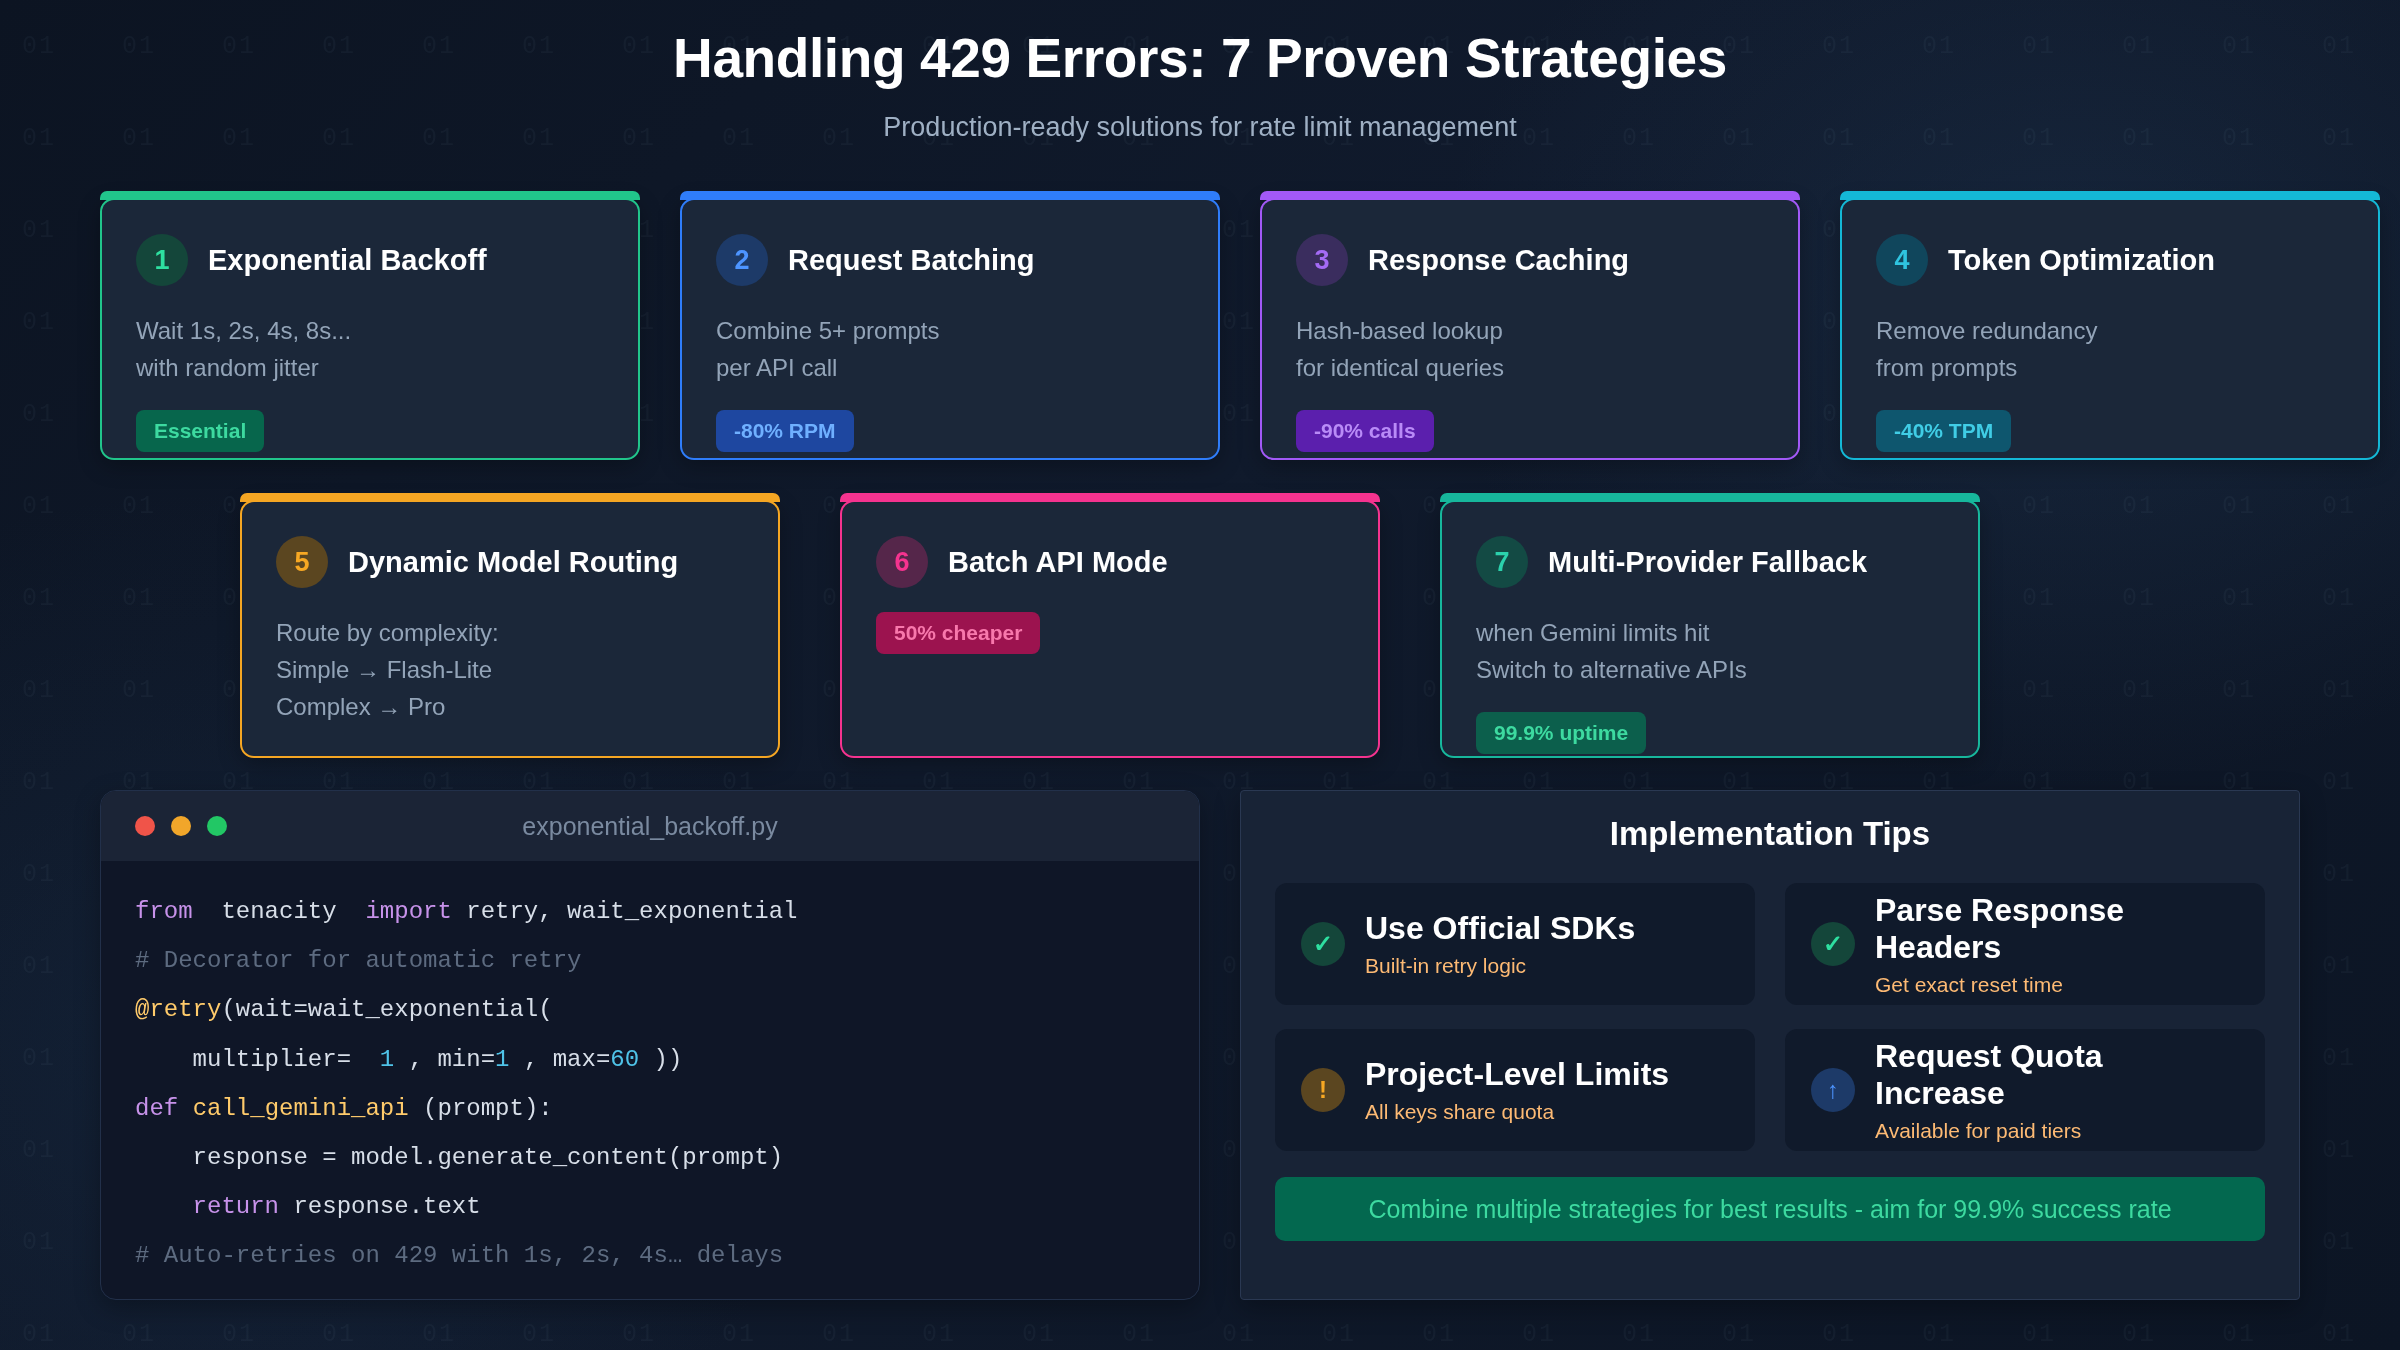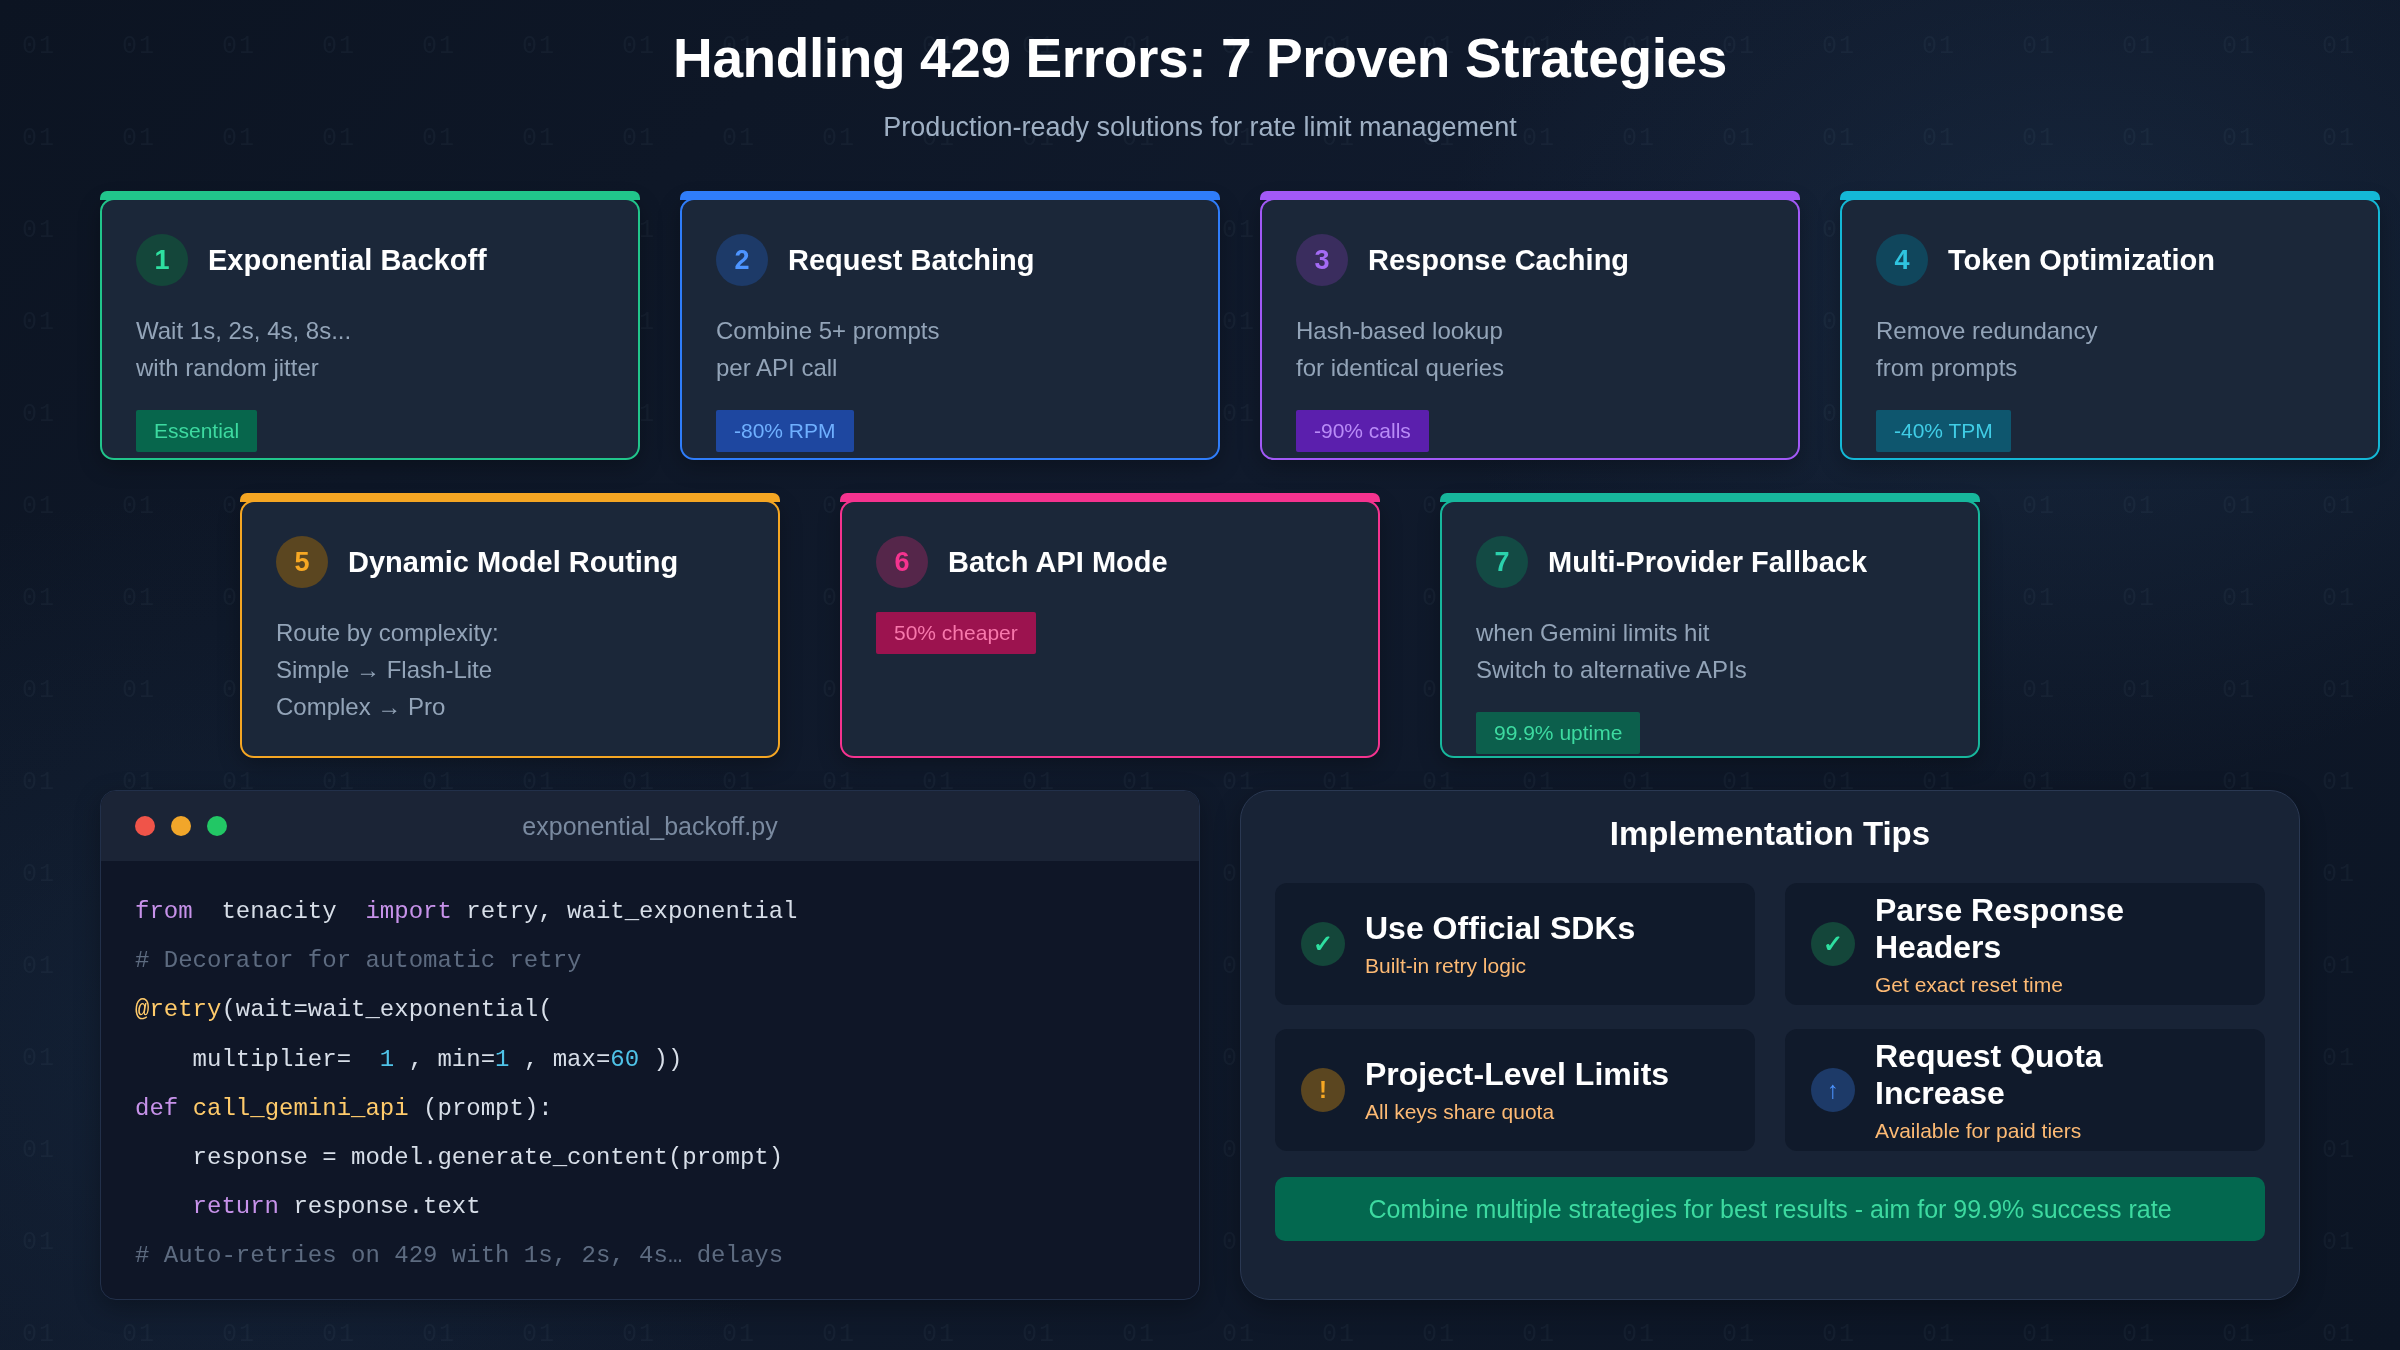--- a/index.html
+++ b/index.html
@@ -79,22 +79,22 @@
     font-size:27px; font-weight:bold;
     flex:none;
   }
   .card-title { font-size:29px; font-weight:bold; color:#ffffff; }
   .card-lines { margin-top:26px; }
   .card-lines div {
     font-size:24px; color:#93a4b8; line-height:1.55;
   }
   .badge {
     display:inline-block; margin-top:24px;
-    padding:9px 18px; border-radius:2px;
-    font-size:21px; font-weight:400;
+    padding:9px 18px; border-radius:8px;
+    font-size:21px; font-weight:700;
   }
 
   
   .code-panel {
     position:absolute; left:100px; top:790px;
     width:1100px; height:510px;
     background:#0f1627;
     border:1px solid #22304a;
     border-radius:16px;
     overflow:hidden;
@@ -124,21 +124,21 @@
   .k-fn   { color:#ffcb6b; }
   .k-num  { color:#4fc3e8; }
   .k-com  { color:#5d6b80; }
 
   
   .tips-panel {
     position:absolute; left:1240px; top:790px;
     width:1060px; height:510px;
     background:#182336;
     border:1px solid #2a3852;
-    border-radius:30px;
+    border-radius:4px;
     padding:24px 34px;
     box-shadow:0 8px 26px rgba(0,0,0,0.3);
   }
   .tips-title {
     text-align:center; font-size:33px; font-weight:bold;
     color:#ffffff; margin-bottom:30px;
   }
   .tips-grid {
     display:grid; grid-template-columns:1fr 1fr;
     gap:24px 30px;

